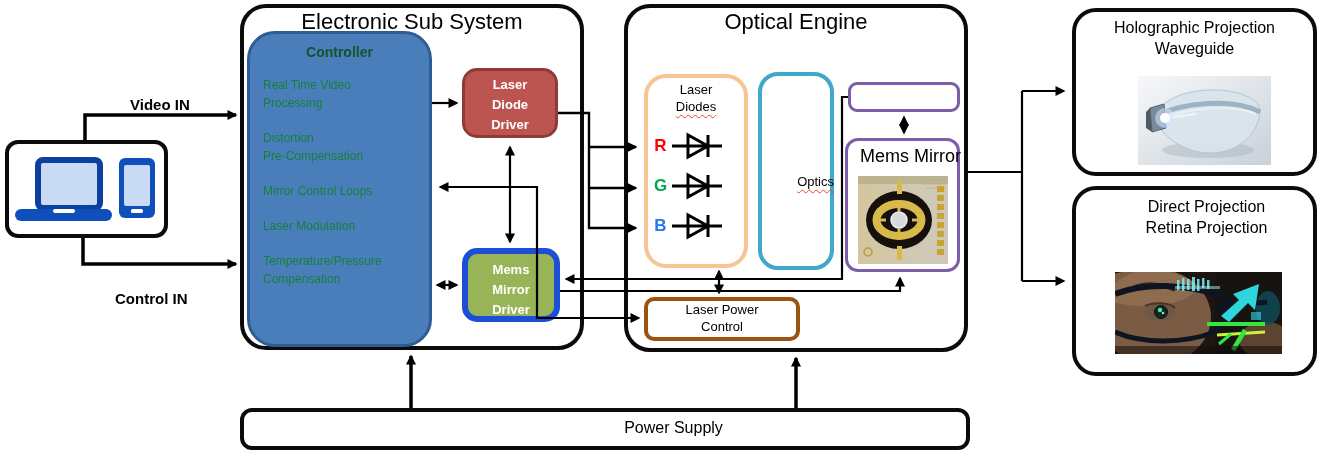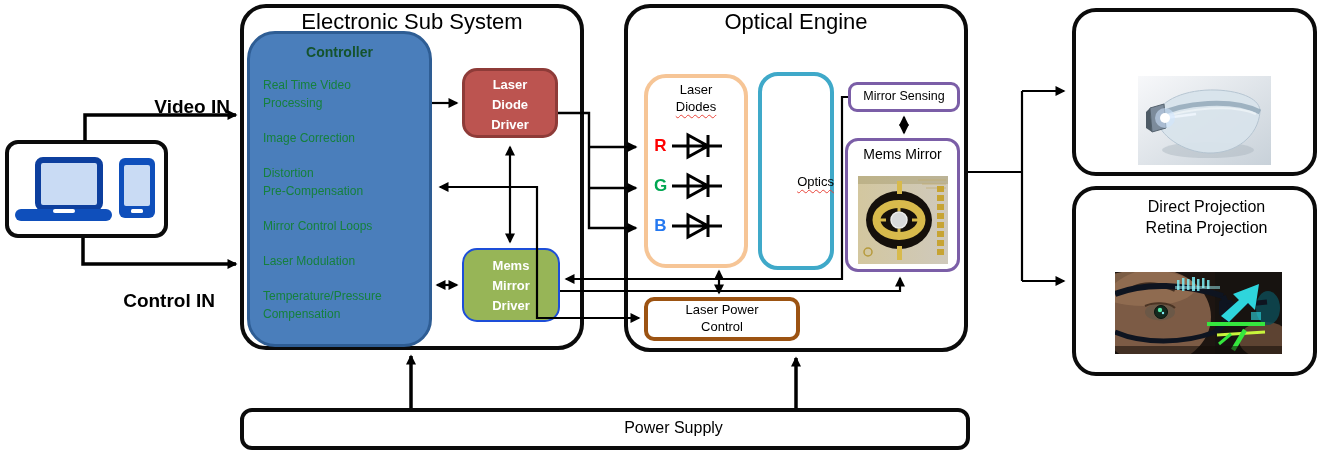--- a/index.html
+++ b/index.html
@@ -29,46 +29,46 @@
               border:3px solid #2E5D94;border-radius:28px;color:#fff;}
   .controller-title{position:absolute;left:247px;top:44px;width:185px;text-align:center;
                     font-size:14px;font-weight:bold;color:#14532d;}
   .ctl-list{position:absolute;left:263px;top:76px;width:160px;}
   .ctl-item{white-space:pre-line;font-size:12px;line-height:18px;margin-bottom:17px;color:#15803d;}
 
   
   .drv{position:absolute;border-radius:15px;text-align:center;color:#fff;font-weight:bold;
        font-size:13px;line-height:20px;white-space:pre-line;box-sizing:border-box;}
   .ldd{left:462px;top:68px;width:96px;height:70px;background:#BC5450;border:3px solid #8E3B38;padding-top:4px;}
-  .mmd{left:462px;top:248px;width:98px;height:74px;background:#97B557;border:2px solid #1d4ed8;padding-top:6px;}
+  .mmd{left:462px;top:248px;width:98px;height:74px;background:#97B557;border:6px solid #1d4ed8;padding-top:6px;}
 
   
   .ld-box{left:644px;top:74px;width:104px;height:194px;border:4px solid #F6C596;border-radius:22px;}
   .optics-box{left:758px;top:72px;width:76px;height:198px;border:4px solid #3FA9C9;border-radius:20px;}
   .ms-box{left:848px;top:82px;width:112px;height:30px;border:3px solid #7B5EA7;border-radius:9px;}
   .mm-box{left:845px;top:138px;width:115px;height:134px;border:3px solid #7B5EA7;border-radius:13px;}
   .lpc-box{left:644px;top:297px;width:156px;height:44px;border:4px solid #9C5312;border-radius:10px;}
 
   .ld-label{position:absolute;left:644px;top:81px;width:104px;text-align:center;font-size:13px;line-height:17px;}
   .ld-label span{display:block;}
   .optics-label{position:absolute;left:758px;top:174px;width:76px;text-align:right;font-size:13px;}
   .ms-label{position:absolute;left:848px;top:82px;width:112px;text-align:center;font-size:12.5px;line-height:29px;}
-  .mm-label{position:absolute;left:845px;top:146px;width:115px;text-align:center;font-size:14px;}
+  .mm-label{position:absolute;left:845px;top:146px;width:115px;text-align:center;font-size:18px;padding-left:8px;}
   .lpc-label{position:absolute;left:644px;top:301px;width:156px;text-align:center;
              font-size:13px;line-height:17px;white-space:pre-line;}
   .squiggle{text-decoration:underline;text-decoration-style:wavy;text-decoration-color:#e8443a;
             text-decoration-thickness:1px;text-underline-offset:3px;}
 
   
   .ch-list{position:absolute;left:652px;top:132px;}
   .ch-row{display:flex;align-items:center;gap:3px;height:28px;margin-bottom:12px;}
   .ch-letter{font-size:17px;font-weight:bold;width:17px;text-align:center;}
 
   
-  .io-label{position:absolute;font-size:19px;font-weight:bold;text-align:right;width:100px;}
+  .io-label{position:absolute;font-size:15px;font-weight:bold;text-align:left;width:100px;}
   .video-in{left:130px;top:96px;}
   .control-in{left:115px;top:276px;margin-top:14px;}
 
   .overlay{position:absolute;left:0;top:0;pointer-events:none;}
   .photo{position:absolute;}
 </style>
 </head>
 <body>
 
 <div class="canvas">
@@ -89,21 +89,20 @@
   <div class="io-label control-in">Control IN</div>
 
   <div class="box outer ess-box"></div>
   <div class="outer-title ess-title">Electronic Sub System</div>
 
   <div class="box controller"></div>
   <div class="controller-title">Controller</div>
   <div class="ctl-list">
       <div class="ctl-item">Real Time Video
 Processing</div>
-      <div class="ctl-item">Image Correction</div>
       <div class="ctl-item">Distortion
 Pre-Compensation</div>
       <div class="ctl-item">Mirror Control Loops</div>
       <div class="ctl-item">Laser Modulation</div>
       <div class="ctl-item">Temperature/Pressure
 Compensation</div>
     </div>
 
   <div class="drv ldd">Laser
 Diode
@@ -138,21 +137,20 @@
         <svg width="54" height="28" viewBox="0 0 54 28">
           <path d="M0,14 H50 M16,3 L16,25 L36,14 Z M36,3 V25" fill="none" stroke="#000" stroke-width="3"></path>
         </svg>
       </div>
     </div>
 
   <div class="box optics-box"></div>
   <div class="optics-label squiggle">Optics</div>
 
   <div class="box ms-box"></div>
-  <div class="ms-label">Mirror Sensing</div>
 
   <div class="box mm-box"></div>
   <div class="mm-label">Mems Mirror</div>
   <svg class="photo" style="left:858px;top:176px;" width="90" height="88" viewBox="0 0 90 88">
     <defs>
       <linearGradient id="memsbg" x1="0" y1="0" x2="1" y2="0">
         <stop offset="0" stop-color="#D3C79F"></stop>
           <stop offset="1" stop-color="#CFC9BC"></stop>
       </linearGradient>
     </defs>
@@ -177,20 +175,22 @@
     <ellipse cx="41" cy="44" rx="12.5" ry="8.5" fill="#15100B"></ellipse>
     <circle cx="41" cy="44" r="8" fill="#D7D9DB" stroke="#ECEDED" stroke-width="1.5"></circle>
     <circle cx="10" cy="76" r="4" fill="none" stroke="#B69A3B" stroke-width="1.5"></circle>
   </svg>
 
   <div class="box lpc-box"></div>
   <div class="lpc-label">Laser Power
 Control</div>
 
   <div class="box outer holo-box"></div>
+  <div class="outer-title holo-title">Holographic Projection
+Waveguide</div>
   <svg class="photo" style="left:1138px;top:76px;" width="133" height="89" viewBox="0 0 133 89">
     <defs>
       <linearGradient id="wgbg" x1="0" y1="0" x2="1" y2="1">
         <stop offset="0" stop-color="#F7F8FA"></stop>
           <stop offset="1" stop-color="#C8D1D9"></stop>
       </linearGradient>
     </defs>
     <rect x="0" y="0" width="133" height="89" fill="url(#wgbg)"></rect>
     <ellipse cx="70" cy="74" rx="46" ry="8" fill="#A9B3BD" opacity="0.45"></ellipse>
     <path d="M18,40 C22,24 48,13 78,14 C105,15 123,24 122,36 C120,60 98,78 70,77 C46,76 20,60 18,40 Z" fill="#D9E4EC" opacity="0.95" stroke="#B3C3D0" stroke-width="1"></path>

